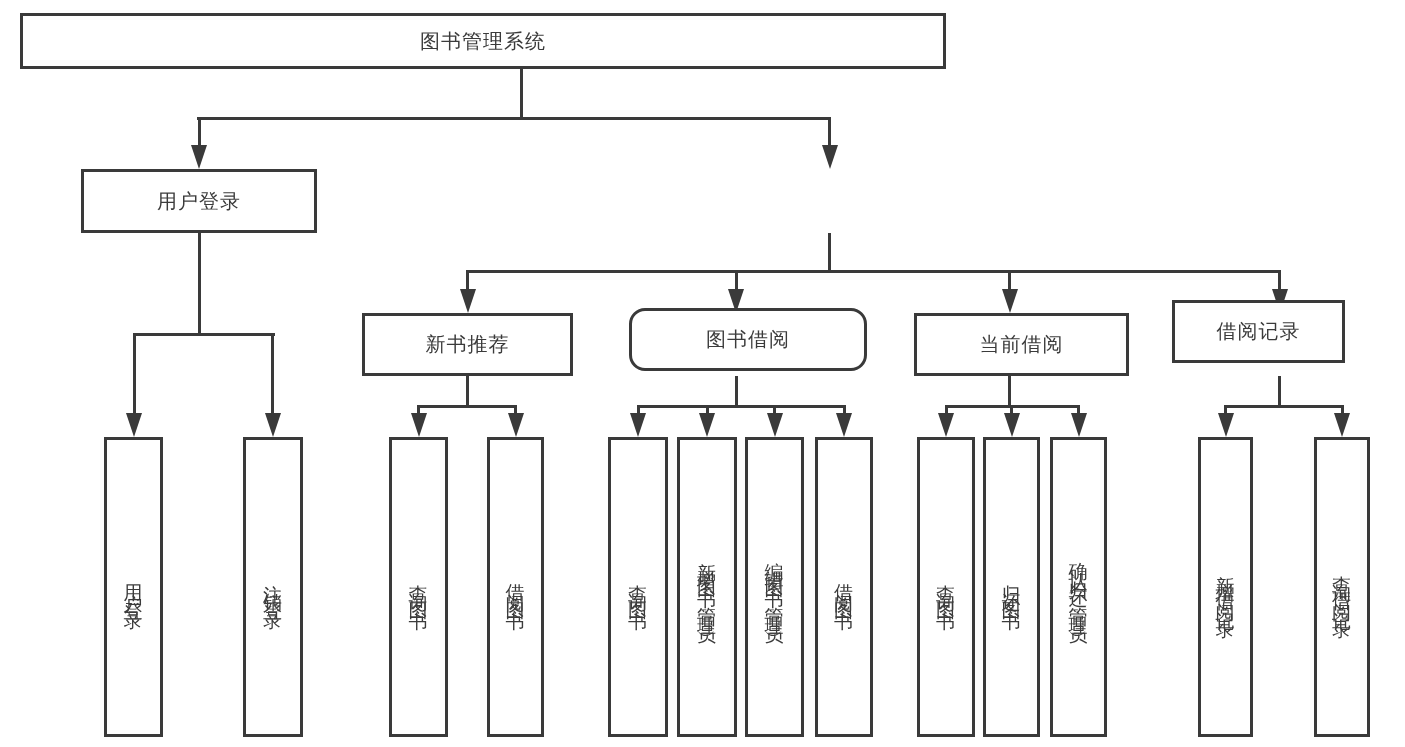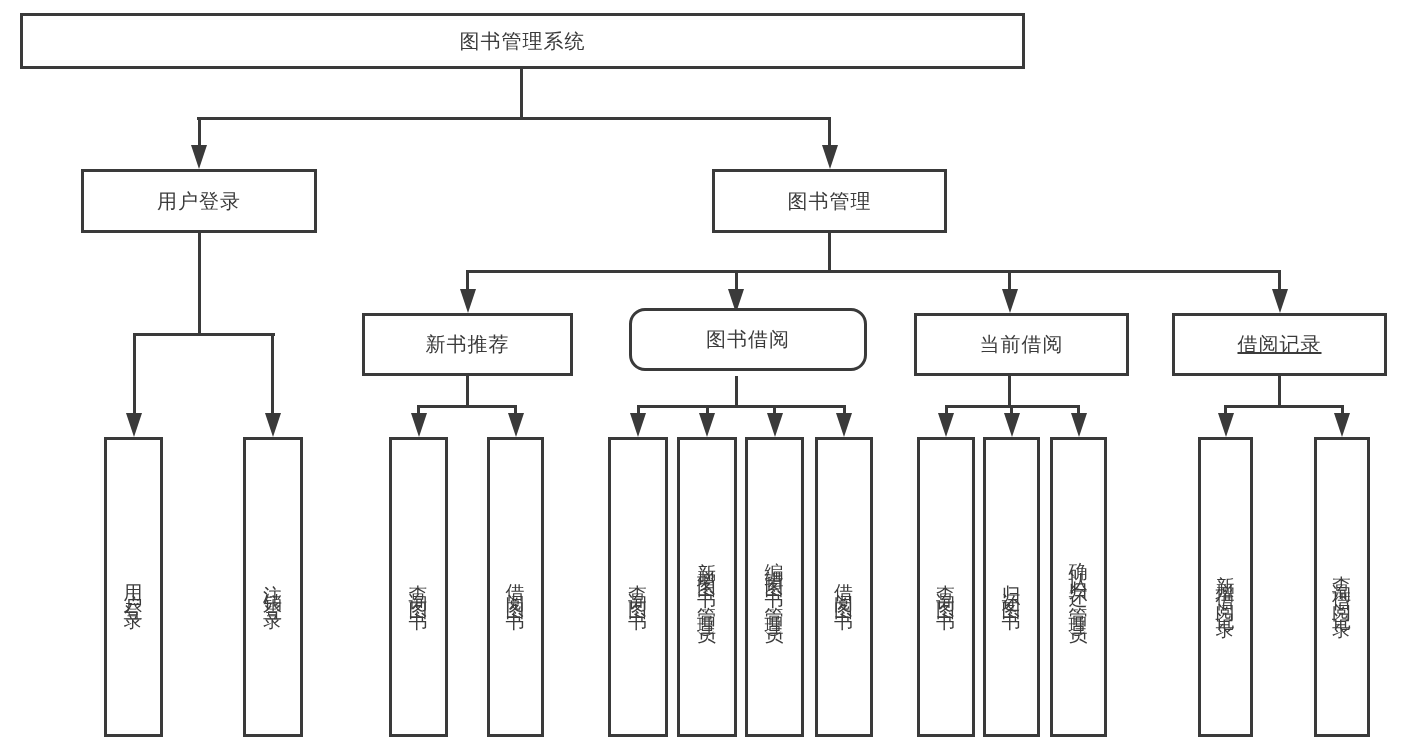--- a/index.html
+++ b/index.html
@@ -46,31 +46,30 @@
     color:var(--wm,#bdbdbd);
     letter-spacing:1px;
     white-space:nowrap;
   }
 </style>
 </head>
 <body>
 
 <div id="canvas">
 
-  <div class="box" style="left:20px; top:13px; width:1005px; height:56px;">图书管理系统</div>
+  <div class="box" style="left:20px; top:13px; width:926px; height:56px;">图书管理系统</div>
 
   <div class="vl" style="left:520px; top:69px; height:50px;"></div>
   <div class="hl" style="left:197px; top:117px; width:634px;"></div>
   <div class="vl" style="left:197.5px; top:117px; height:31px;"></div>
   <div class="vl" style="left:828px; top:117px; height:31px;"></div>
   <div class="arrow" style="left:191px; top:145px;"></div>
   <div class="arrow" style="left:821.5px; top:145px;"></div>
 
   <div class="box" style="left:81px; top:169px; width:236px; height:64px;">用户登录</div>
-  <div class="box" style="left:712px; top:169px; width:235px; height:64px;">图书管理</div>
 
   <div class="vl" style="left:197.5px; top:233px; height:103px;"></div>
   <div class="hl" style="left:132.5px; top:333px; width:142px;"></div>
   <div class="vl" style="left:132.5px; top:333px; height:84px;"></div>
   <div class="vl" style="left:271px; top:333px; height:84px;"></div>
   <div class="arrow" style="left:126px; top:413px;"></div>
   <div class="arrow" style="left:264.5px; top:413px;"></div>
 
   <div class="vl" style="left:828px; top:233px; height:39px;"></div>
   <div class="hl" style="left:466px; top:270px; width:815px;"></div>
@@ -79,21 +78,21 @@
   <div class="vl" style="left:1008px; top:270px; height:22px;"></div>
   <div class="vl" style="left:1278px; top:270px; height:22px;"></div>
   <div class="arrow" style="left:459.5px; top:289px;"></div>
   <div class="arrow" style="left:728px; top:289px;"></div>
   <div class="arrow" style="left:1001.5px; top:289px;"></div>
   <div class="arrow" style="left:1271.5px; top:289px;"></div>
 
   <div class="box" style="left:362px; top:313px; width:211px; height:63px;">新书推荐</div>
   <div class="box" style="left:629px; top:308px; width:238px; height:63px;border-radius:16px;">图书借阅</div>
   <div class="box" style="left:902px; top:313px; width:215px; height:63px;margin-left:12px;">当前借阅</div>
-  <div class="box" style="left:1172px; top:313px; width:215px; height:63px;text-decoration:underline;">借阅记录</div>
+  <div class="box" style="left:1172px; top:300px; width:173px; height:63px;">借阅记录</div>
 
   <div class="vl" style="left:466px; top:376px; height:32px;"></div>
   <div class="hl" style="left:417px; top:405px; width:100px;"></div>
   <div class="vl" style="left:417px; top:405px; height:14px;"></div>
   <div class="vl" style="left:514px; top:405px; height:14px;"></div>
   <div class="arrow" style="left:410.5px; top:413px;"></div>
   <div class="arrow" style="left:507.5px; top:413px;"></div>
 
   <div class="vl" style="left:734.5px; top:376px; height:32px;"></div>
   <div class="hl" style="left:636.5px; top:405px; width:209px;"></div>

